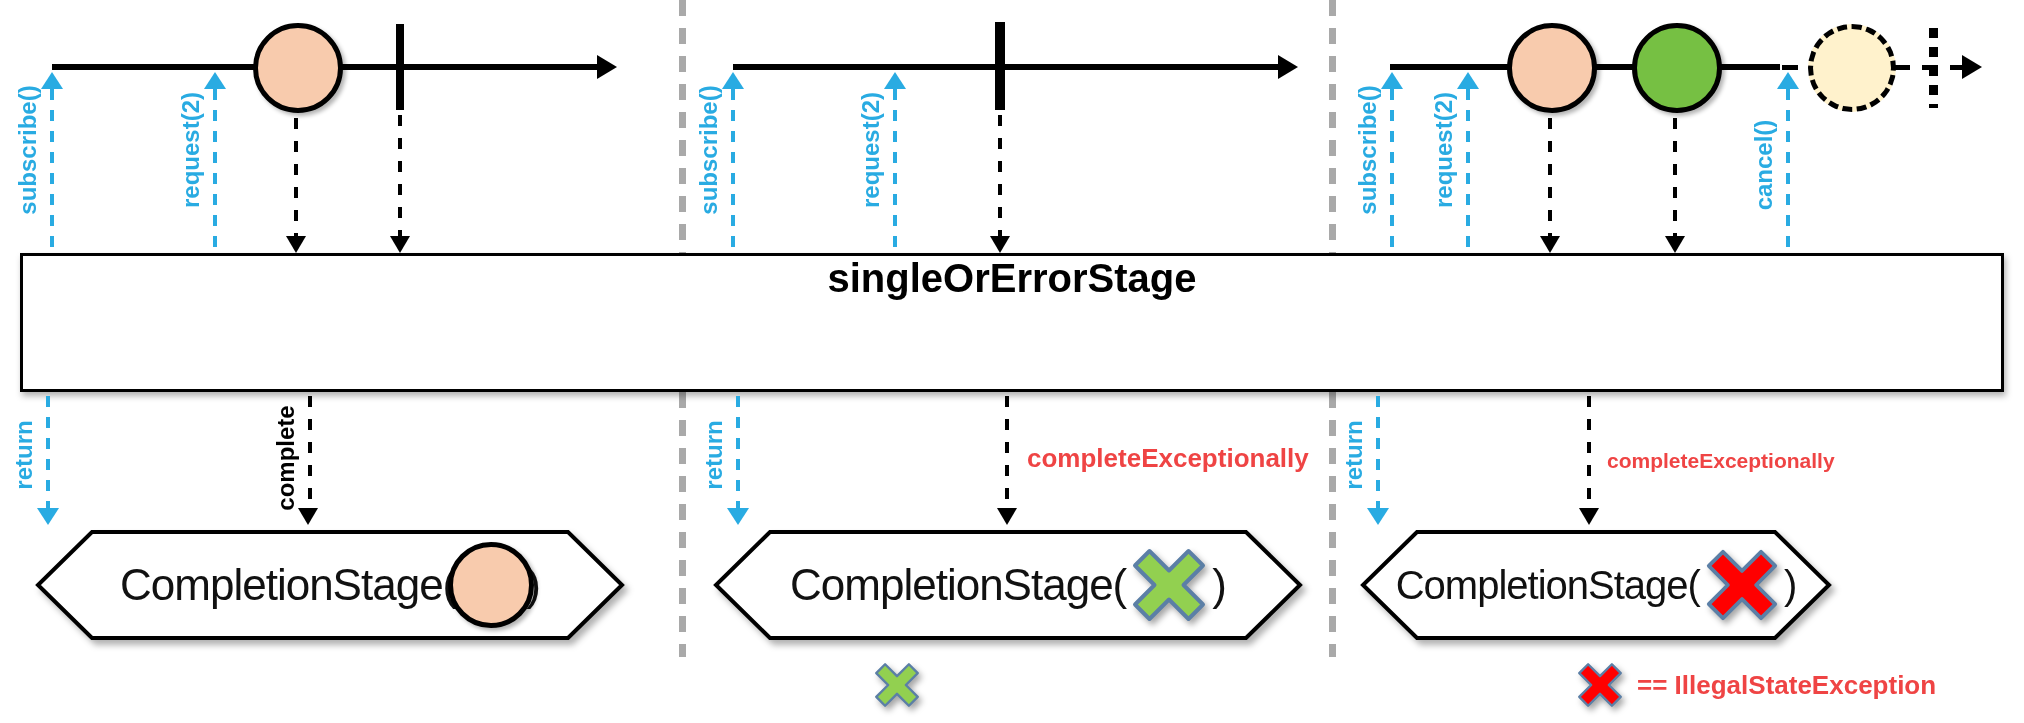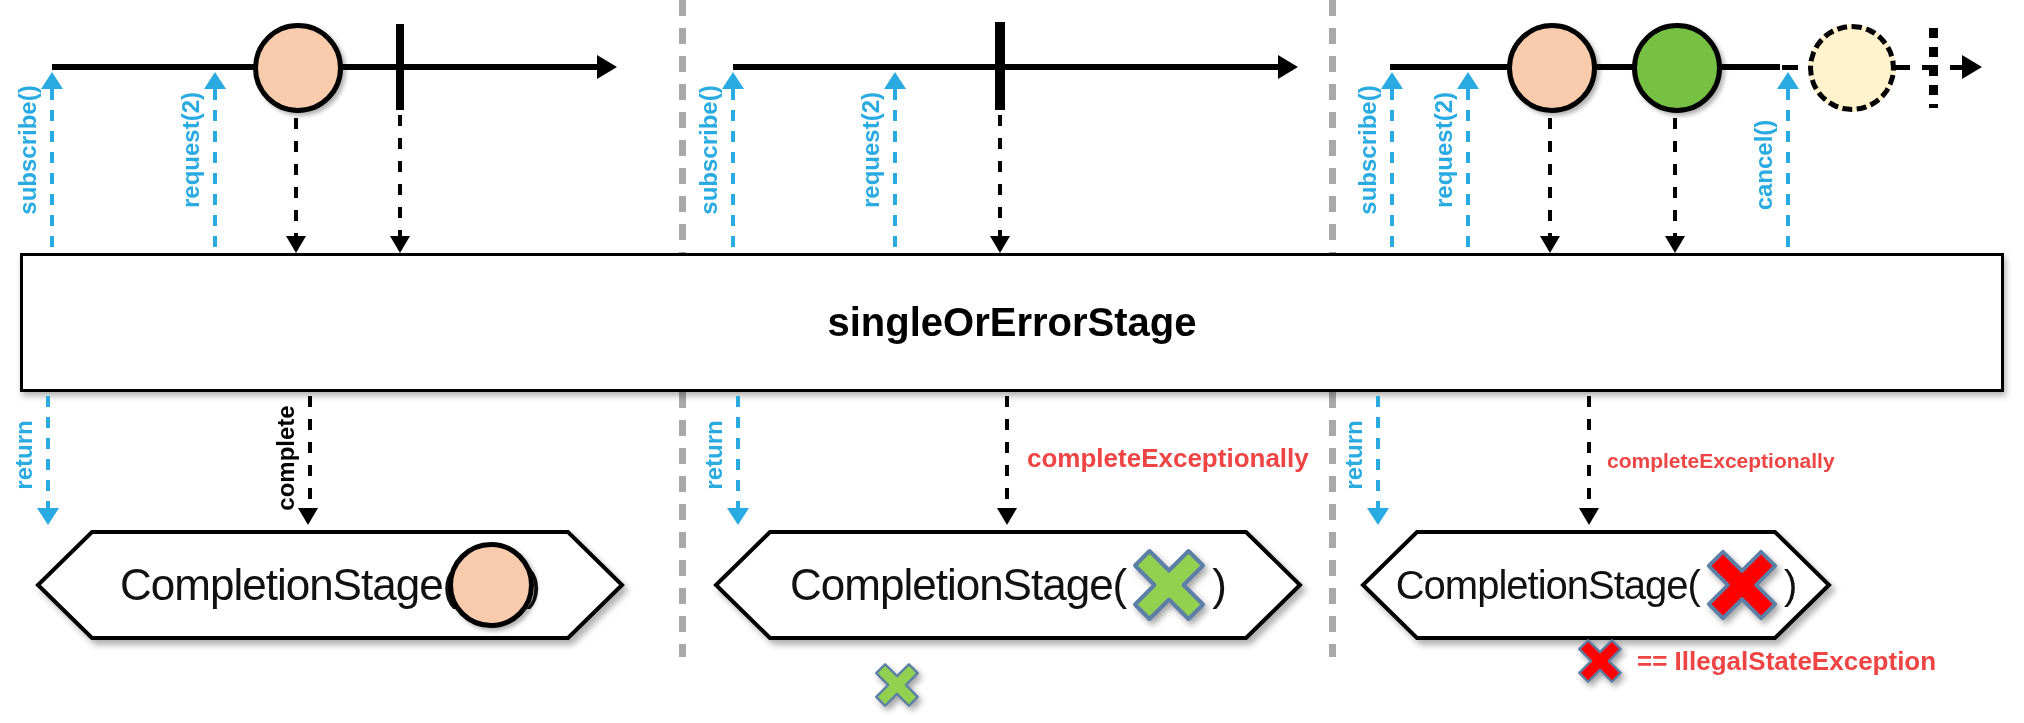--- a/index.html
+++ b/index.html
@@ -21,21 +21,21 @@
   .marble{width:80px;height:80px;border:5px solid #000;border-radius:50%;z-index:5;
           box-shadow:3px 3px 4px rgba(0,0,0,.3);}
   .peach{background:#F8CBAD;}
   .green{background:#76C043;}
   .pending{width:78px;height:78px;border:5px dashed #000;border-radius:50%;background:#FFF2CC;z-index:5;}
   .vlabel{width:180px;height:28px;transform:rotate(-90deg);transform-origin:center;
           color:#29ABE2;font-weight:bold;font-size:24px;text-align:center;white-space:nowrap;z-index:6;line-height:28px;}
   .vlabel-black{color:#000;}
   .hlabel{color:#ef4444;font-weight:bold;white-space:nowrap;z-index:6;}
   .stagebox{box-sizing:border-box;border:3px solid #000;background:#fff;z-index:2;
-            display:flex;align-items:center;justify-content:center;
+            display:flex;justify-content:center;
             filter:drop-shadow(2px 4px 3px rgba(0,0,0,.30));}
   .stagebox .title{font-size:40px;font-weight:bold;color:#000;letter-spacing:0;}
   .hex{z-index:2;filter:drop-shadow(4px 5px 3px rgba(0,0,0,.30));}
   .hex-content{display:flex;align-items:center;justify-content:center;z-index:5;}
   .hex-text{font-size:44px;color:#111;letter-spacing:-1px;white-space:nowrap;}
   .hex-text-sm{font-size:40px;}
   .xmark{filter:drop-shadow(3px 4px 3px rgba(0,0,0,.35));}
   .legend{display:flex;align-items:center;gap:12px;z-index:6;}
   .legend .hlabel{font-size:26px;}
 </style>
@@ -169,21 +169,21 @@
   </div>
 
   <div class="abs legend" style="left:872px;top:660px;">
     <svg class="xmark" width="50" height="50" viewBox="0 0 104 104">
       <g transform="rotate(45 52 52)">
         <path d="M39 4 h26 v35 h35 v26 h-35 v35 h-26 v-35 H4 V39 h35 Z" fill="#92D050" stroke="#5B7FA6" stroke-width="5" stroke-linejoin="round"></path>
       </g>
     </svg>
   </div>
 
-  <div class="abs legend" style="left:1575px;top:636px;">
+  <div class="abs legend" style="left:1575px;top:660px;">
     <svg class="xmark" width="50" height="50" viewBox="0 0 104 104">
       <g transform="rotate(45 52 52)">
         <path d="M39 4 h26 v35 h35 v26 h-35 v35 h-26 v-35 H4 V39 h35 Z" fill="#FF0000" stroke="#5B7FA6" stroke-width="5" stroke-linejoin="round"></path>
       </g>
     </svg>
     <span class="hlabel">== IllegalStateException</span>
   </div>
 
 </div>
 

